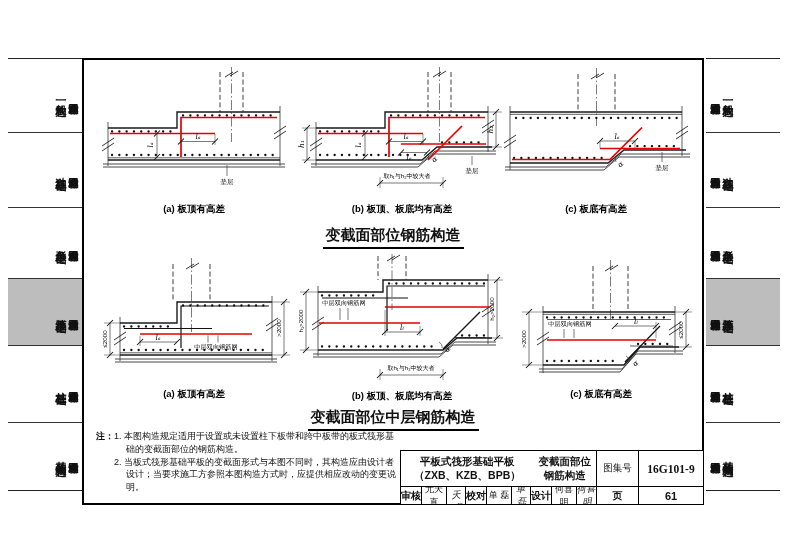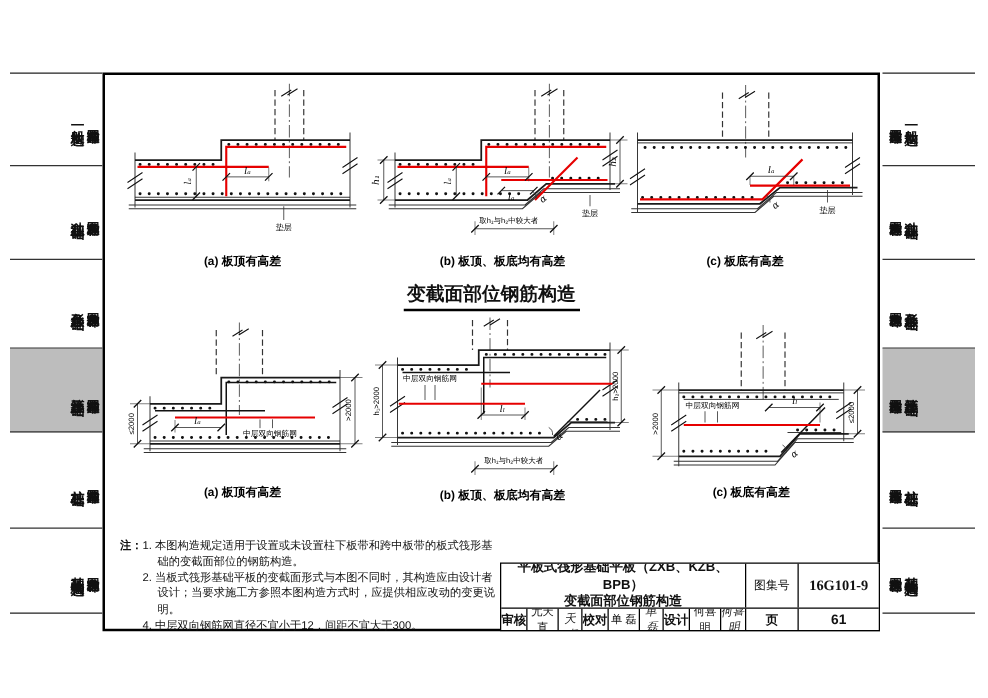--- a/index.html
+++ b/index.html
@@ -25,21 +25,21 @@
   
   #notes{position:absolute;left:96px;top:430px;width:302px;font-size:9px;line-height:1.42;display:flex;}
   #notes .pfx{white-space:nowrap;font-weight:bold;}
   #notes .nitem{padding-left:12px;text-indent:-12px;}
   
   #tblock{position:absolute;left:400px;top:450px;width:304px;height:55px;border:1.5px solid #000;box-sizing:border-box;background:#fff;font-size:9px;}
   #tblock .r1{display:flex;height:36px;border-bottom:1px solid #000;box-sizing:border-box;}
   #tblock .r2{display:flex;height:17px;box-sizing:border-box;}
   #tblock .c{box-sizing:border-box;border-right:1px solid #000;display:flex;align-items:center;justify-content:center;text-align:center;overflow:hidden;}
   #tblock .c:last-child{border-right:none;}
-  .tb-title{flex:0 0 196px;flex-direction:column;font-weight:bold;font-size:10.5px;line-height:1.3;}
+  .tb-title{flex:0 0 196px;flex-direction:row;font-weight:bold;font-size:10.5px;line-height:1.3;}
   .tb-atlas-lbl{flex:0 0 42px;font-size:9.5px;}
   .tb-atlas-no{flex:1;font-size:11.5px;font-weight:bold;font-family:"Liberation Serif",serif;}
   .tb-s{font-size:10px;font-weight:bold;}
   .tb-name{font-size:9px;}
   .sig{font-family:"DejaVu Serif",serif;font-style:italic;font-size:9.5px;transform:rotate(-5deg);color:#222;}
   .tb-pg-lbl{flex:0 0 42px;}
   .tb-pg-no{flex:1;font-weight:bold;font-size:11px;}
   
   svg .ol{stroke:#1a1a1a;stroke-width:1.4;fill:none;}
   svg .tn{stroke:#1a1a1a;stroke-width:0.7;fill:none;}
@@ -440,27 +440,29 @@
       <path class="tk" d="M185,63 L191,57 M185,98 L191,92"></path>
       <text class="dt" transform="rotate(-90 185 78)" x="185" y="78">≤2000</text>
     </g>
     <g>
       <path class="dim" d="M131,110 A6,6 0 0 0 128,104"></path>
       <text class="it" transform="rotate(-40 139 113)" x="139" y="113">α</text>
     </g>
     <text class="cap" x="103" y="145">(c) 板底有高差</text>
   </svg>
 
+  <div class="sec-title" style="top:408px">
+    <span>变截面部位中层钢筋构造</span>
+  </div>
 
   <div id="notes">
     <span class="pfx">注：</span>
     <div class="items">
       <div class="nitem">1. 本图构造规定适用于设置或未设置柱下板带和跨中板带的板式筏形基础的变截面部位的钢筋构造。</div>
       <div class="nitem">2. 当板式筏形基础平板的变截面形式与本图不同时，其构造应由设计者设计；当要求施工方参照本图构造方式时，应提供相应改动的变更说明。</div>
-      <div class="nitem">4. 中层双向钢筋网直径不宜小于12，间距不宜大于300。</div>
     </div>
   </div>
 
   <div id="tblock">
     <div class="r1">
       <div class="c tb-title">
         <div>平板式筏形基础平板（ZXB、KZB、BPB）</div>
         <div>变截面部位钢筋构造</div>
       </div>
       <div class="c tb-atlas-lbl">图集号</div>

